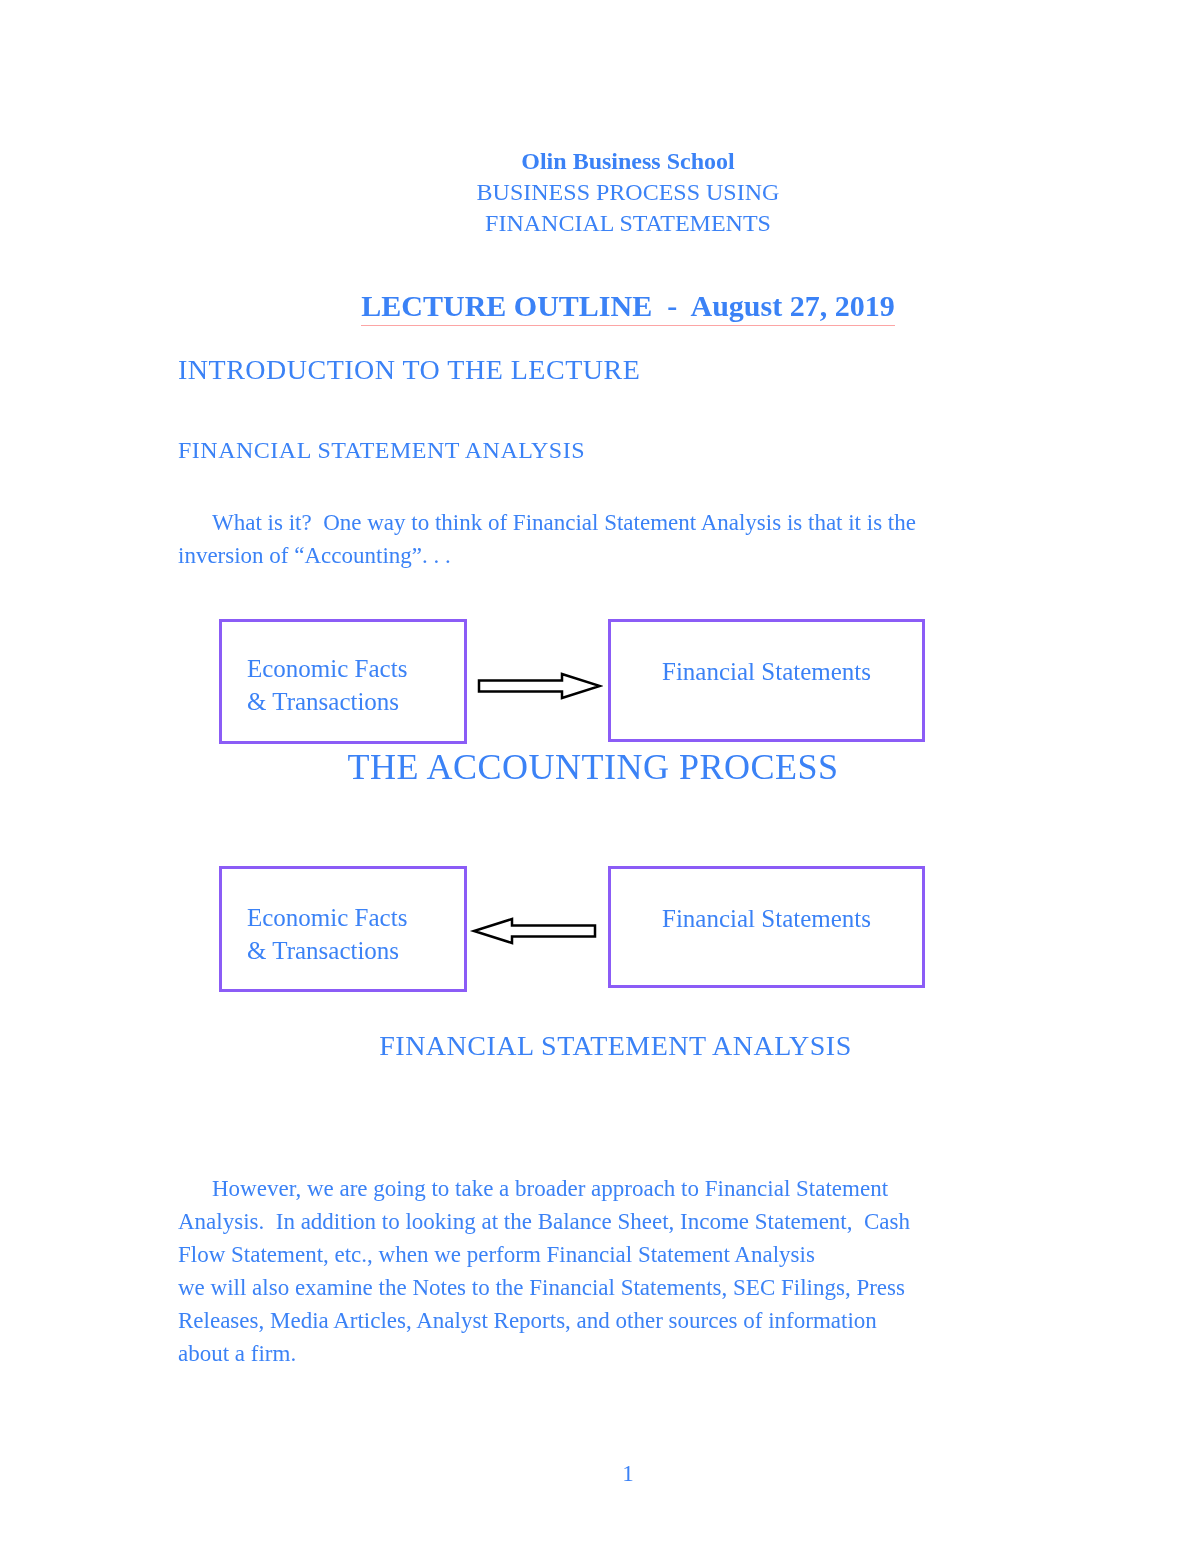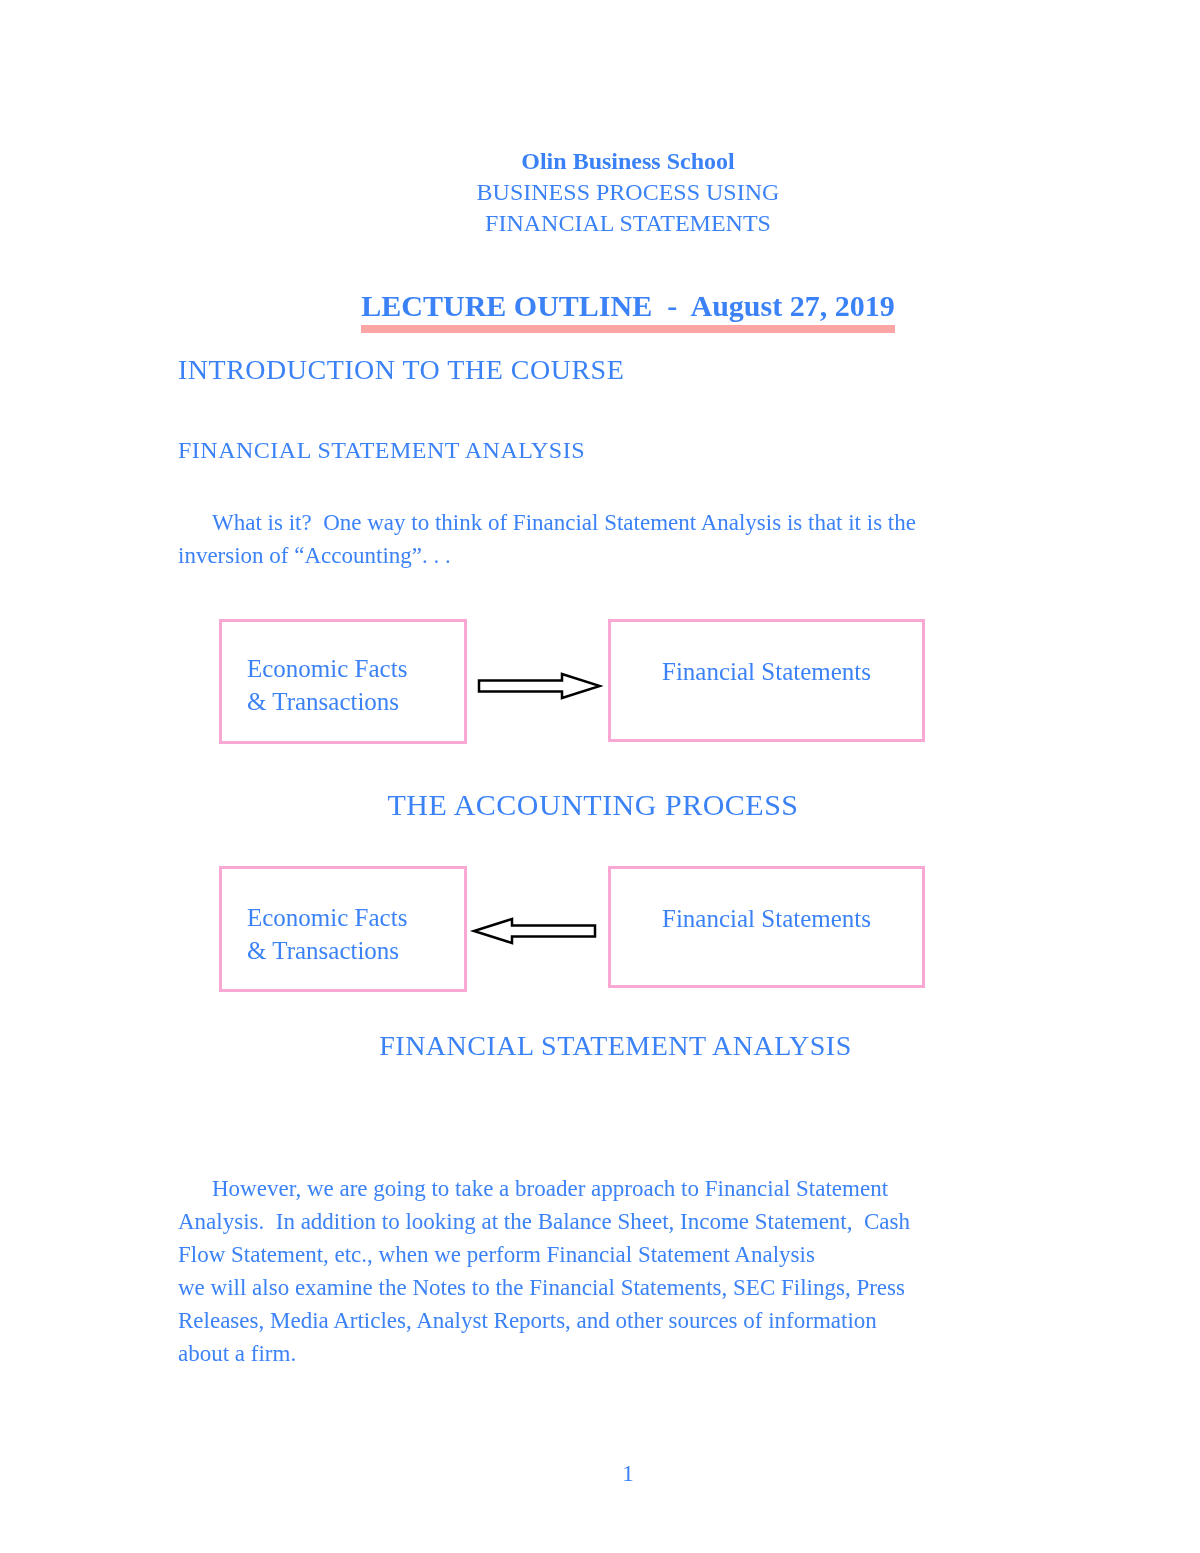--- a/index.html
+++ b/index.html
@@ -24,80 +24,80 @@
   }
   .bold { font-weight: bold; }
 
   
   .doc-title { left: 178px; top: 289px; width: 900px; text-align: center; }
   .title-text {
     display: inline-block;
     font-size: 30px;
     font-weight: bold;
     white-space: pre;
-    border-bottom: 8px solid #fca5a5;
+    border-bottom: 1px solid #fca5a5;
     padding-bottom: 2px;
   }
 
   
   .heading-intro { left: 178px; top: 354px; font-size: 28px; font-weight: normal; letter-spacing: 0.5px; }
   .heading-fsa   { left: 178px; top: 437px; font-size: 24px; font-weight: normal; letter-spacing: 0.5px; }
 
   
   .para {
     left: 178px; width: 890px;
     font-size: 23px; line-height: 33px;
     text-indent: 34px;
     white-space: pre-wrap;
     margin-top: 8px;
   }
   .para-1 { top: 498px; }
   .para-2 { top: 1164px; }
 
   
   .dbox {
-    border: 3px solid #f9a8d4;
+    border: 3px solid #8b5cf6;
     font-size: 25px; line-height: 33px;
     white-space: pre-line;
     background: #fff;
   }
   .box-a1 { left: 219px; top: 619px; width: 248px; height: 125px; padding: 30px 8px 0 25px; }
   .box-a2 { left: 608px; top: 619px; width: 317px; height: 123px; padding-top: 33px; text-align: center; }
   .box-b1 { left: 219px; top: 866px; width: 248px; height: 126px; padding: 32px 8px 0 25px; }
   .box-b2 { left: 608px; top: 866px; width: 317px; height: 122px; padding-top: 33px; text-align: center; }
 
   .arrow-1 { left: 477px; top: 671px; }
   .arrow-2 { left: 469px; top: 916px; }
 
   .caption {
     text-align: center;
     font-weight: normal;
     letter-spacing: 0.5px;
   }
-  .caption-1 { left: 178px; top: 746px; width: 830px; font-size: 30px; margin-top: 42px; }
+  .caption-1 { left: 178px; top: 746px; width: 830px; font-size: 36px; }
   .caption-2 { left: 178px; top: 1030px; width: 875px; font-size: 28px; }
 
   .page-number { left: 178px; top: 1461px; width: 900px; text-align: center; font-size: 23px; }
 </style>
 </head>
 <body>
 
 <div class="page">
 
   <header class="abs doc-header">
     <div class="bold">Olin Business School</div>
     <div>BUSINESS PROCESS USING</div>
     <div>FINANCIAL STATEMENTS</div>
   </header>
 
   <div class="abs doc-title">
     <span class="title-text">LECTURE OUTLINE  -  August 27, 2019</span>
   </div>
 
-  <div class="abs heading-intro">INTRODUCTION TO THE COURSE</div>
+  <div class="abs heading-intro">INTRODUCTION TO THE LECTURE</div>
 
   <div class="abs heading-fsa">FINANCIAL STATEMENT ANALYSIS</div>
 
   <p class="abs para para-1">What is it?  One way to think of Financial Statement Analysis is that it is the
 inversion of “Accounting”. . .</p>
 
   <section>
     <div class="abs dbox box-a1">Economic Facts
 &amp; Transactions</div>
     <svg class="abs arrow-1" width="126" height="30" viewBox="0 0 126 30">

